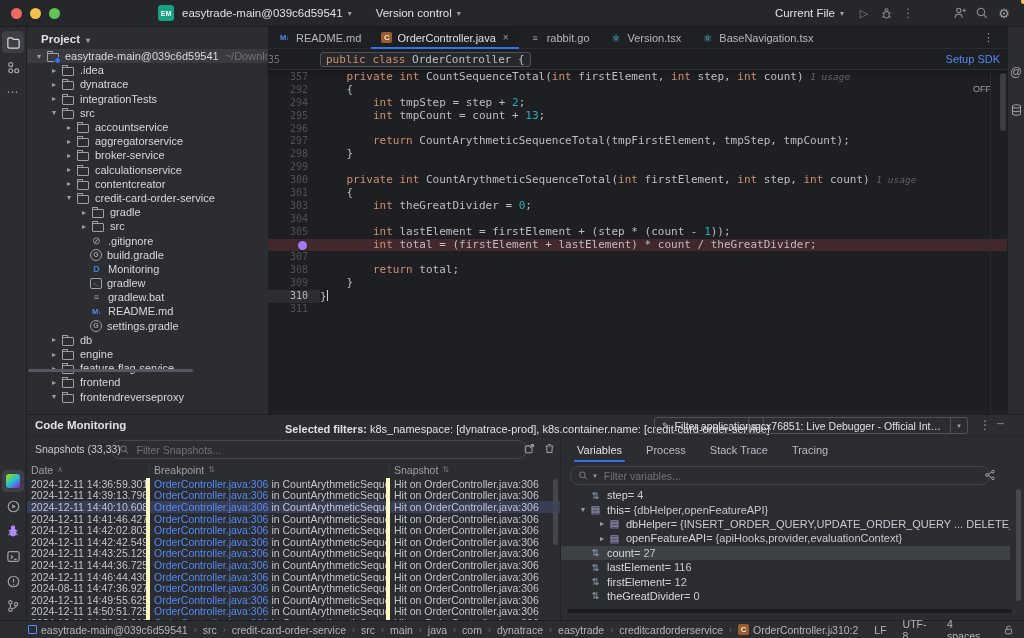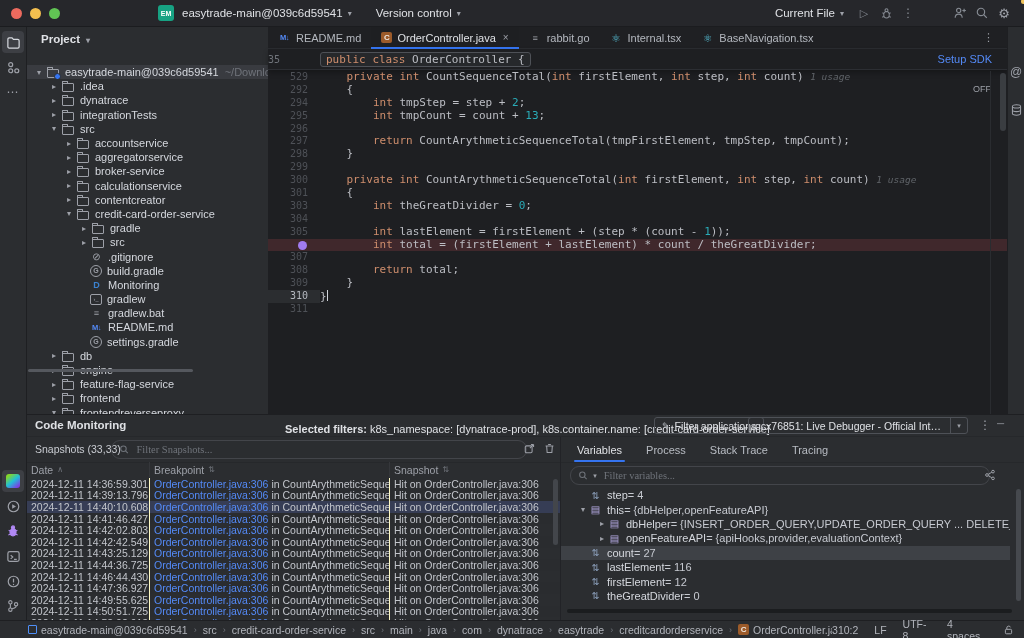--- a/index.html
+++ b/index.html
@@ -26,21 +26,21 @@
   .leftstrip{position:absolute;left:0;top:27px;width:26px;bottom:18px;background:#2b2d30;border-right:1px solid #1e1f22;
              display:flex;flex-direction:column;align-items:center;padding-top:4px}
   .strip-icon{width:22px;height:22px;margin-bottom:3px;display:flex;align-items:center;justify-content:center;border-radius:4px;color:#9da0a8}
   .strip-icon.active{background:#3d3f44;color:#d6d9de}
   .strip-spacer{flex:1}
   .dyna-sq{width:14px;height:14px;border-radius:3px;background:linear-gradient(140deg,#84d62b 15%,#21c0d6 50%,#7b3fe4 88%)}
   .moredots{font-size:12px;color:#9da0a8;letter-spacing:1px}
 
   
   .project{position:absolute;left:27px;top:27px;width:241px;height:387px;background:#2b2d30;border-right:1px solid #1e1f22;overflow:hidden}
-  .proj-head{display:flex;align-items:flex-end;gap:6px;padding:6px 0 20px 14px;font-weight:bold;font-size:11.5px}
+  .proj-head{display:flex;align-items:flex-end;gap:6px;padding:6px 0 4px 14px;font-weight:bold;font-size:11.5px}
   .tree{font-size:11px;color:#d5d8de}
   .trow{display:flex;align-items:center;height:14.2px;white-space:nowrap;overflow:hidden}
   .trow.sel{background:#393b40}
   .arrow{width:12px;flex:none;text-align:center;font-size:8px;color:#9da0a8}
   .tilabel{margin-left:5px}
   .tsuffix{margin-left:6px;color:#6f737a}
   .proj-hscroll{position:absolute;left:28px;top:369px;width:165px;height:3px;border-radius:2px;background:#55585e}
 
   
   .ico{display:inline-flex;align-items:center;justify-content:center;width:13px;height:13px;font-size:10px;flex:none;color:#9da0a8}
@@ -65,21 +65,21 @@
   .tabsbar{height:21px;display:flex;align-items:stretch;border-bottom:1px solid #2a2c30;background:#1f2023}
   .tab{display:flex;align-items:center;gap:5px;padding:0 10px;color:#b4b8bf;position:relative;font-size:11px}
   .tab.active{color:#dfe1e5;background:#1e1f22}
   .tab.active::after{content:"";position:absolute;left:0;right:0;bottom:-1px;height:2px;background:#3574f0}
   .tclose{color:#9da0a8;font-size:10px;margin-left:2px}
   .tabs-more{margin-left:auto;display:flex;align-items:center;padding-right:8px;color:#9da0a8}
   .sticky{position:absolute;top:22px;left:0;right:0;height:20px;background:#1e1f22;border-bottom:1px solid #2c2e33;
           display:flex;align-items:center;box-shadow:0 3px 5px rgba(0,0,0,.25)}
   .sticky .g{width:40px;flex:none;text-align:left;padding-right:12px;color:#6f737a;font:10px "DejaVu Sans Mono",monospace}
   .scode{font-family:"DejaVu Sans Mono",monospace;font-size:11px;border:1px solid #4e5157;border-radius:3px;padding:0 5px;background:#26282b;white-space:pre}
-  .setup-sdk{position:absolute;right:16px;top:26px;color:#548af7;font-size:11px}
+  .setup-sdk{position:absolute;right:8px;top:26px;color:#548af7;font-size:11px}
   .off-label{position:absolute;right:17px;top:57px;color:#9da0a8;font-size:9px}
   .code{position:absolute;top:44px;left:0;right:0;bottom:0;font-family:"DejaVu Sans Mono",monospace;font-size:11px}
   .cl{display:flex;height:12.9px;line-height:12.9px}
   .cl .g{width:40px;flex:none;text-align:right;padding-right:12px;color:#4e5157;font-size:10px;position:relative}
   .cl.cur .g{color:#b4b8bf;background:#2b2d30}
   .cl.bp{background:#40282c}
   .bpdot{position:absolute;right:13px;top:2px;width:9px;height:9px;border-radius:50%;background:#a07bf0}
   .ct{white-space:pre}
   .tk-t{color:#bcbec4}.tk-k{color:#cf8e6d}.tk-d{color:#2aacb8}.tk-c{color:#7a7e85}
   .tk-u{color:#5f6368;font-style:italic;font-size:9.5px}
@@ -102,40 +102,40 @@
   .fa-btn .pencil{font-size:9px;color:#b4b8bf}
   .env-dd{position:absolute;left:721px;top:2px;width:218px;height:15px;border:1px solid #4e5157;border-radius:3px;
           display:flex;align-items:center;font-size:10.5px;color:#dfe1e5}
   .env-dd .txt{flex:1;padding:0 6px;white-space:nowrap;overflow:hidden;text-overflow:ellipsis}
   .env-dd .ddbox{width:16px;height:100%;border-left:1px solid #4e5157;display:flex;align-items:center;justify-content:center;color:#9da0a8;font-size:7px}
   .hd-ic{position:absolute;top:3px;color:#9da0a8}
   .bp-toolbar{position:relative;height:25px;border-bottom:1px solid #26282b}
   .snap-count{position:absolute;left:8px;top:6px;color:#c9ccd2;font-size:10.5px}
   .filter-box{border:1px solid #43454a;border-radius:9px;display:flex;align-items:center;padding:0 7px;gap:5px}
   .filter-box input{border:none;outline:none;background:transparent;color:#dfe1e5;font-size:10.5px;width:100%;
-                    font-family:Liberation Serif, serif}
+                    font-family:Liberation Sans, sans-serif}
   .filter-box input::placeholder{color:#6f737a}
   .snap-filter{position:absolute;left:84px;top:3px;width:400px;height:17px}
   .tbico{position:absolute;top:5px;color:#9da0a8}
   .split{position:absolute;left:533px;top:22px;bottom:0;width:1px;background:#222327}
   .btabs{position:absolute;left:538px;top:0;height:25px;display:flex}
   .btab{padding:0 12px;display:flex;align-items:center;font-size:11px;color:#b8bcc3;position:relative}
   .btab.active{color:#dfe1e5}
   .btab.active::after{content:"";position:absolute;left:9px;right:9px;bottom:0;height:2px;border-radius:1px;background:#3574f0}
   .thead{position:absolute;left:0;top:47px;width:533px;height:15px;display:flex;font-size:10.5px;color:#9da0a8}
   .th{display:flex;align-items:center;gap:4px;padding-left:4px;border-right:1px solid #35373b;box-sizing:border-box}
   .th:last-child{border-right:none}
   .sortg{font-size:8px;color:#6f737a}
   .w-date{width:123px;flex:none}.w-bp{width:240px;flex:none}.w-snap{flex:1}
   .srows{position:absolute;left:0;top:63px;width:533px;height:152px;overflow:hidden}
   .srow{display:flex;height:11.6px;align-items:center;font-size:10.5px;color:#c2c5cb}
   .srow.alt{background:#2a2c2f}
   .srow.sel{background:#363d55}
   .sc{height:100%;display:flex;align-items:center;gap:3px;padding-left:4px;overflow:hidden;white-space:nowrap;
-      border-right:1px solid #fef9c3;box-sizing:border-box}
+      border-right:4px solid #fef9c3;box-sizing:border-box}
   .sc.w-snap{border-right:none}
   .slink{color:#548af7}
   .snap-vscroll{position:absolute;left:526px;top:64px;width:5px;height:66px;border-radius:3px;background:#43464b}
   .var-filter{position:absolute;left:543px;top:51px;width:404px;height:17px}
   .vf-caret{font-size:7px;color:#9da0a8}
   .share-ico{position:absolute;left:957px;top:54px;color:#9da0a8}
   .vrows{position:absolute;left:534px;top:73px;right:14px;height:117px;overflow:hidden}
   .vr{display:flex;height:14.4px;align-items:center;font-size:11px;color:#d5d8de;white-space:nowrap;overflow:hidden}
   .vr.sel{background:#3e4146}
   .vr .arrow{width:12px}
@@ -406,37 +406,37 @@
         <span class="ico i-java-class">C</span>
         <span class="tlabel">OrderController.java</span>
         <span class="tclose">×</span>
       </div>
       <div class="tab">
         <span class="ico i-go">≡</span>
         <span class="tlabel">rabbit.go</span>
       </div>
       <div class="tab">
         <span class="ico i-react">⚛</span>
-        <span class="tlabel">Internal.tsx</span>
+        <span class="tlabel">Version.tsx</span>
       </div>
       <div class="tab">
         <span class="ico i-react">⚛</span>
         <span class="tlabel">BaseNavigation.tsx</span>
       </div>
     </div>
   <span class="tabs-more abs" style="right:6px;top:4px">⋮</span>
   <div class="sticky">
     <span class="g">35</span>
     <span class="scode"><span class="tk-k">public</span><span class="tk-t"> </span><span class="tk-k">class</span><span class="tk-t"> OrderController {</span></span>
   </div>
   <span class="setup-sdk">Setup SDK</span>
   <span class="off-label">OFF</span>
   <div class="code">
       <div class="cl">
-        <span class="g">529</span>
+        <span class="g">357</span>
         <span class="ct"><span class="tk-t">    </span><span class="tk-k">private</span><span class="tk-t"> </span><span class="tk-k">int</span><span class="tk-t"> CountSequenceTotal(</span><span class="tk-k">int</span><span class="tk-t"> firstElement, </span><span class="tk-k">int</span><span class="tk-t"> step, </span><span class="tk-k">int</span><span class="tk-t"> count) </span><span class="tk-u">1 usage</span></span>
       </div>
       <div class="cl">
         <span class="g">292</span>
         <span class="ct"><span class="tk-t">    {</span></span>
       </div>
       <div class="cl">
         <span class="g">294</span>
         <span class="ct"><span class="tk-t">        </span><span class="tk-k">int</span><span class="tk-t"> tmpStep = step + </span><span class="tk-d">2</span><span class="tk-t">;</span></span>
       </div>
@@ -651,21 +651,21 @@
       </div>
       <div class="srow">
         <span class="sc w-date">2024-12-11 14:46:44.430</span>
         <span class="sc w-bp">
           <span class="slink">OrderController.java:306</span>
           <span class="srest">in CountArythmeticSequenceTotal</span>
         </span>
         <span class="sc w-snap">Hit on OrderController.java:306</span>
       </div>
       <div class="srow alt">
-        <span class="sc w-date">2024-12-11 14:47:36.927</span>
+        <span class="sc w-date">2024-08-11 14:47:36.927</span>
         <span class="sc w-bp">
           <span class="slink">OrderController.java:306</span>
           <span class="srest">in CountArythmeticSequenceTotal</span>
         </span>
         <span class="sc w-snap">Hit on OrderController.java:306</span>
       </div>
       <div class="srow">
         <span class="sc w-date">2024-12-11 14:49:55.625</span>
         <span class="sc w-bp">
           <span class="slink">OrderController.java:306</span>

